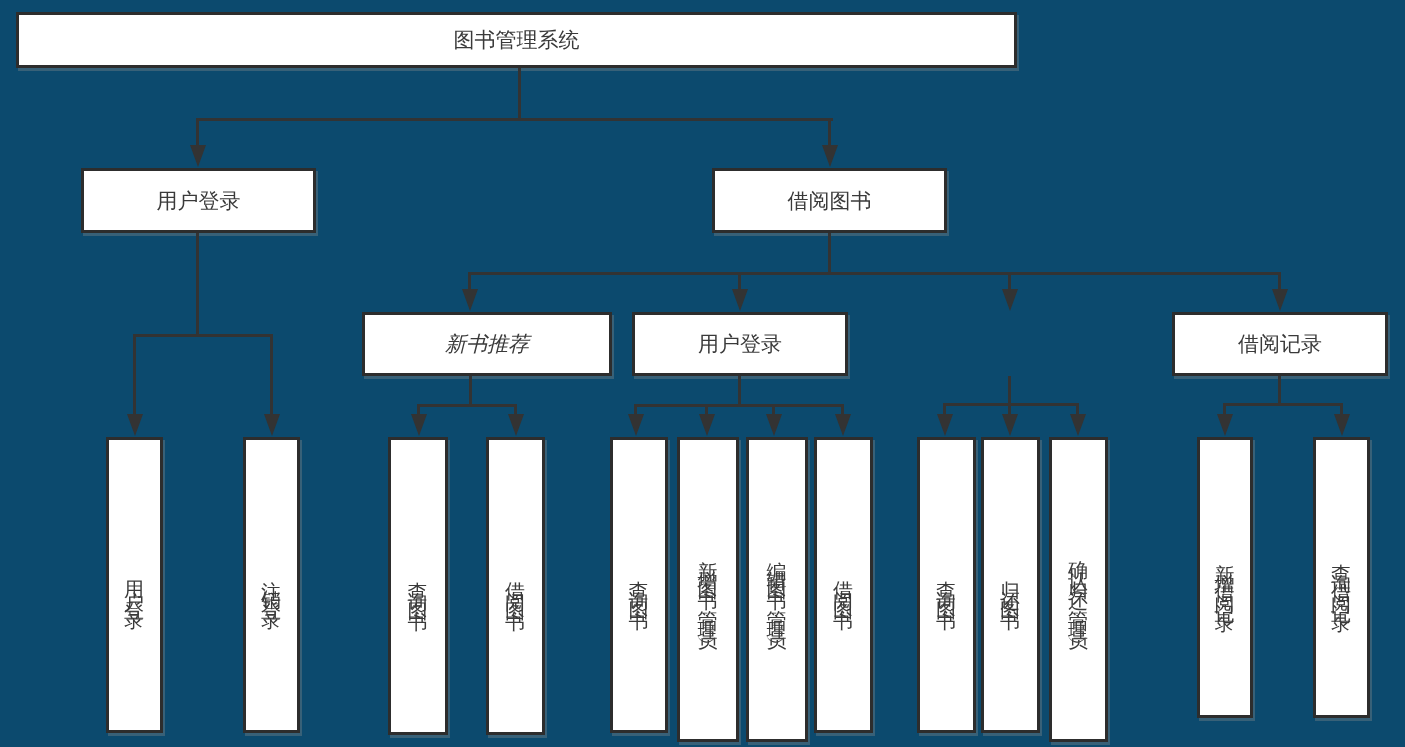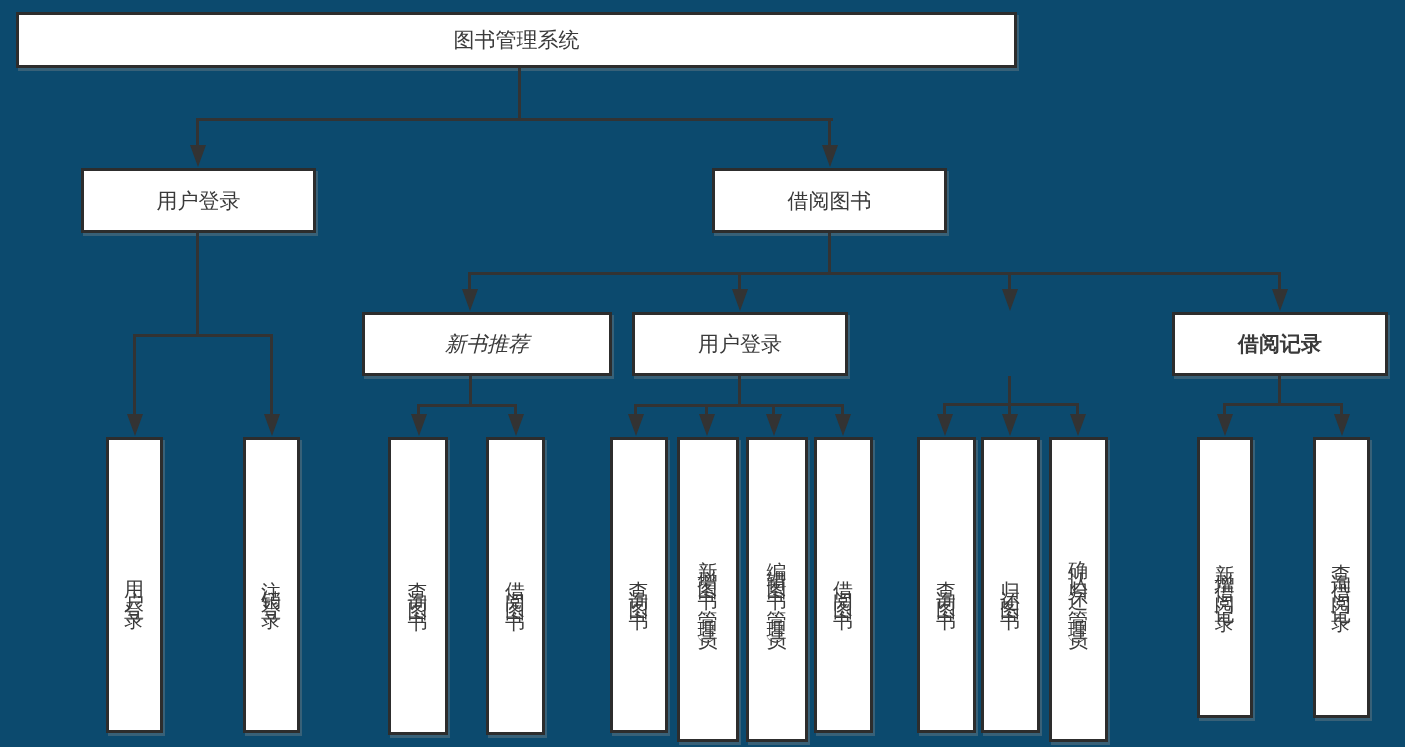--- a/index.html
+++ b/index.html
@@ -76,21 +76,21 @@
 
   <div class="node" style="left:362px; top:312px; width:250px; height:64px;font-style:italic;">
     <span>新书推荐</span>
   </div>
 
   <div class="node" style="left:632px; top:312px; width:216px; height:64px;">
     <span>用户登录</span>
   </div>
 
 
-  <div class="node" style="left:1172px; top:312px; width:216px; height:64px;font-weight:bold;">
+  <div class="node" style="left:1172px; top:312px; width:216px; height:64px;">
     <span>借阅记录</span>
   </div>
 
   <div class="node leaf" style="left:106px; top:437px; width:57px; height:296px;">
     <span class="vtext">用户登录</span>
   </div>
 
   <div class="node leaf" style="left:243px; top:437px; width:57px; height:296px;">
     <span class="vtext">注销登录</span>
   </div>

